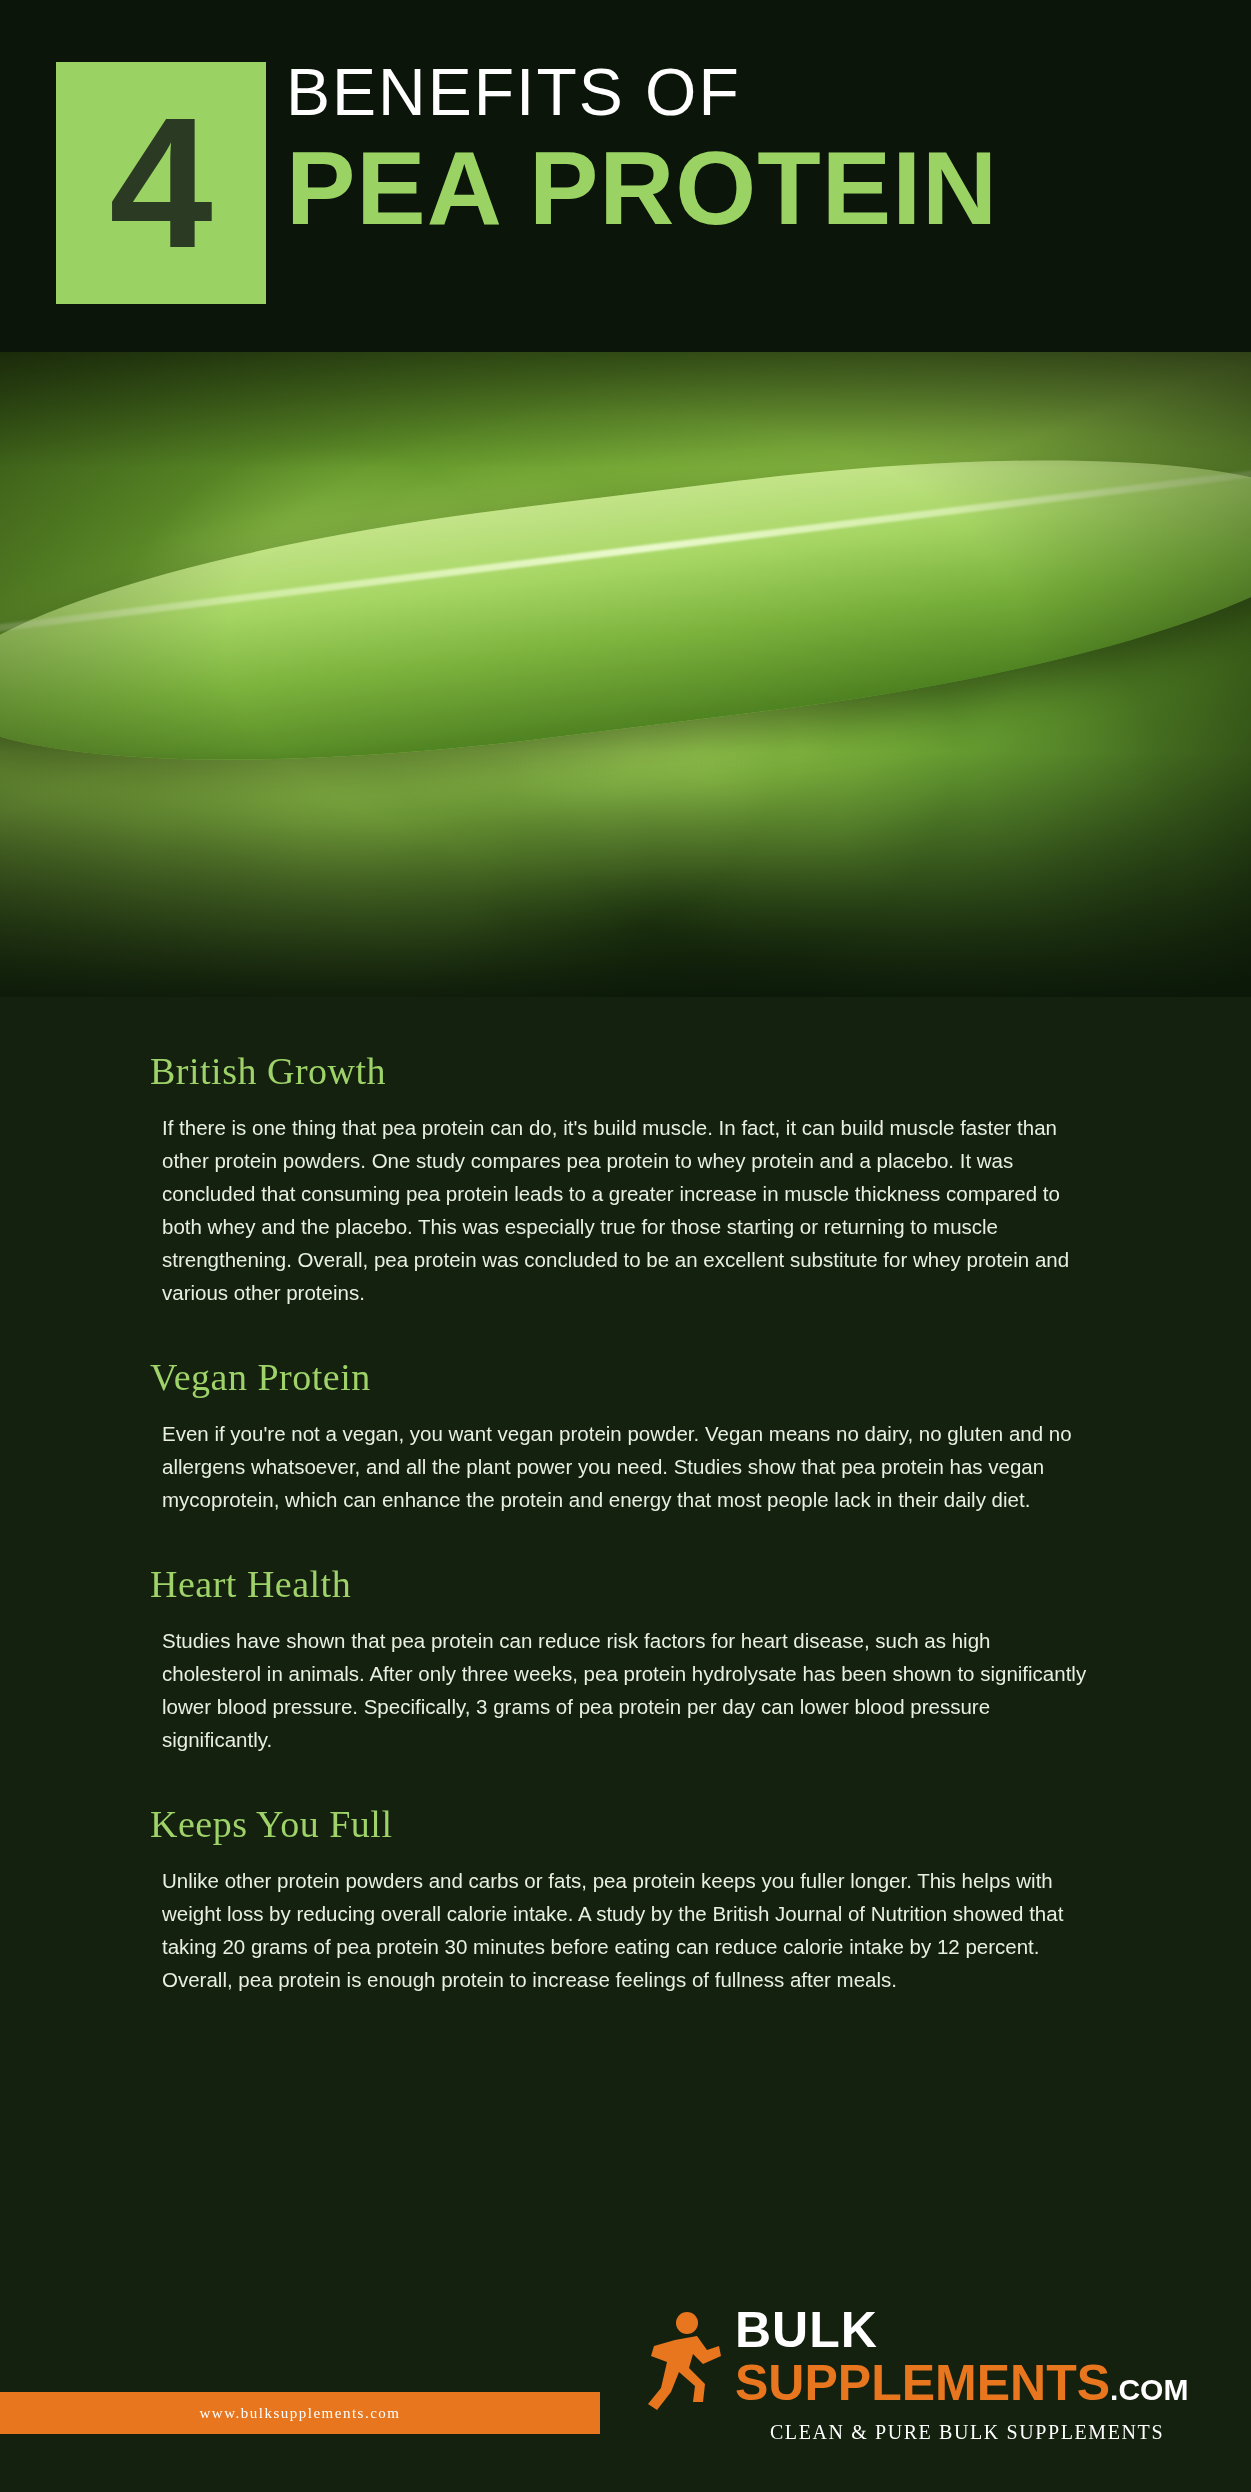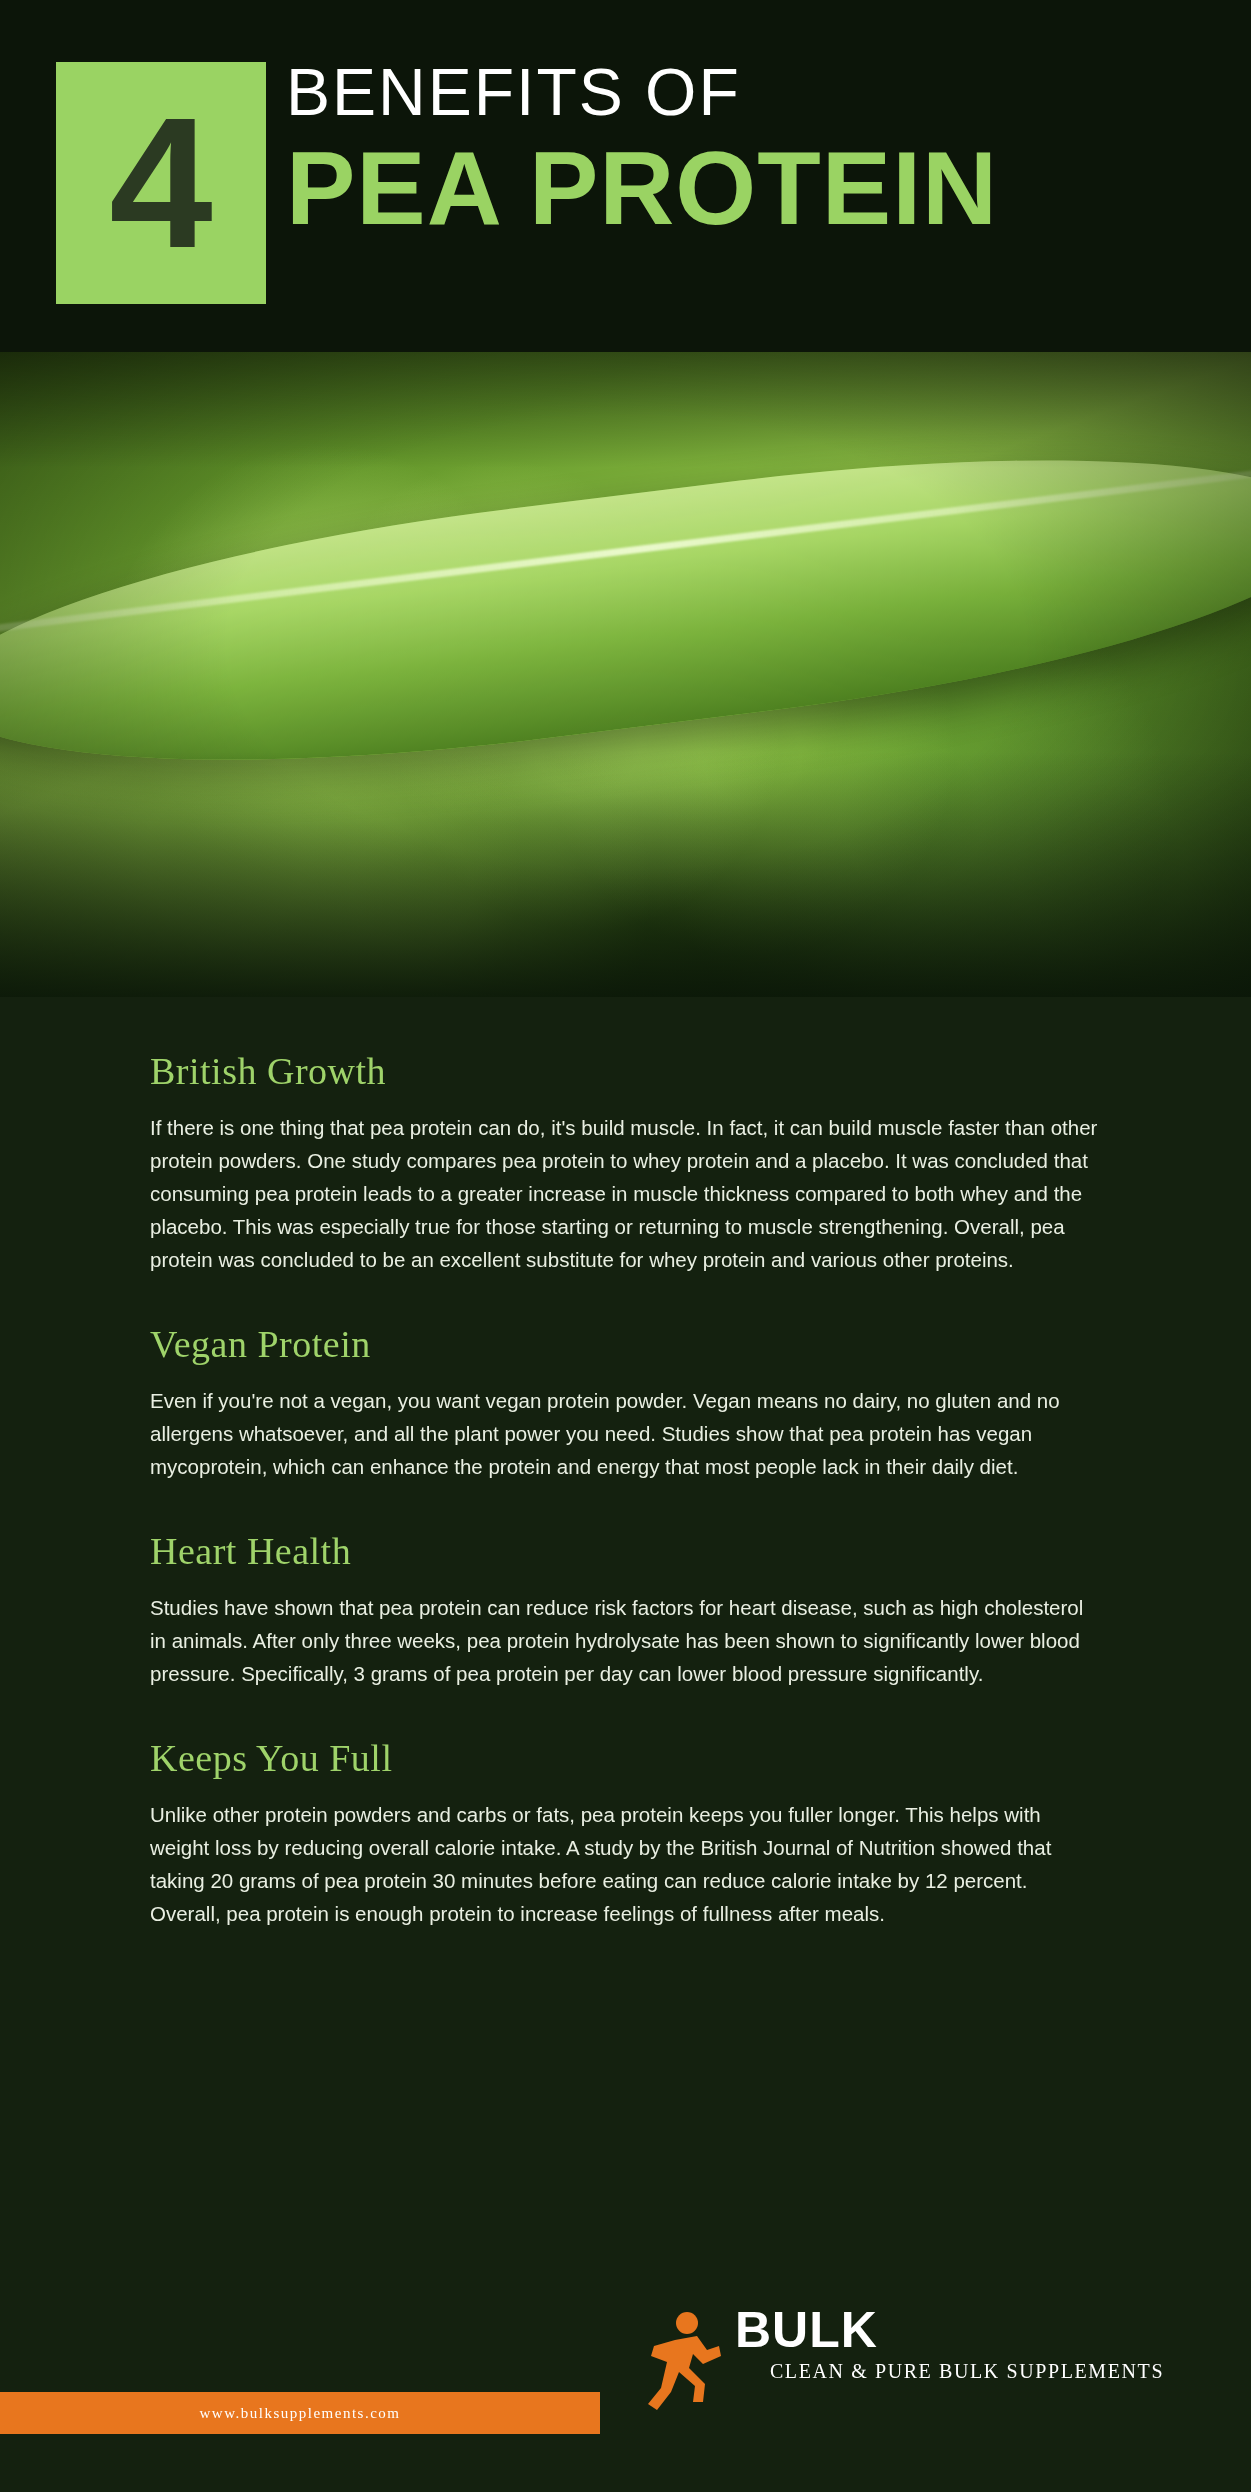--- a/index.html
+++ b/index.html
@@ -138,21 +138,21 @@
   }
   .section h2 {
     margin: 0 0 18px 0;
     font-size: 38px;
     font-weight: normal;
     color: #9fd36a;
     font-family: "Liberation Serif", serif;
     letter-spacing: 0.5px;
   }
   .section p {
-    margin: 0;
+    margin: 12px;
     font-size: 20.5px;
     line-height: 33px;
     color: #e9efe2;
     font-family: "Liberation Sans", sans-serif;
   }
 
   
   .footer {
     position: absolute;
     left: 0;
@@ -281,18 +281,21 @@
 
     <div class="logo">
       <div class="logo-mark">
         <svg viewBox="0 0 78 122" width="78" height="122" aria-hidden="true">
           <circle cx="42" cy="13" r="11" fill="#e8761e"></circle>
           <path d="M30 30 L52 26 L62 40 L74 36 L76 46 L58 54 L48 44 L44 58 L60 74 L58 92 L48 92 L50 76 L34 62 L26 82 L12 100 L3 94 L16 78 L22 52 L6 46 L9 36 Z" fill="#e8761e"></path>
         </svg>
       </div>
       <div class="logo-text">
         <div class="logo-line1">BULK</div>
+        <div class="logo-line2">
+          <span>SUPPLEMENTS</span><span class="dotcom">.COM</span>
+        </div>
         <div class="logo-tag">CLEAN &amp; PURE BULK SUPPLEMENTS</div>
       </div>
     </div>
   </div>
 
 </div>
 
 </body></html>

